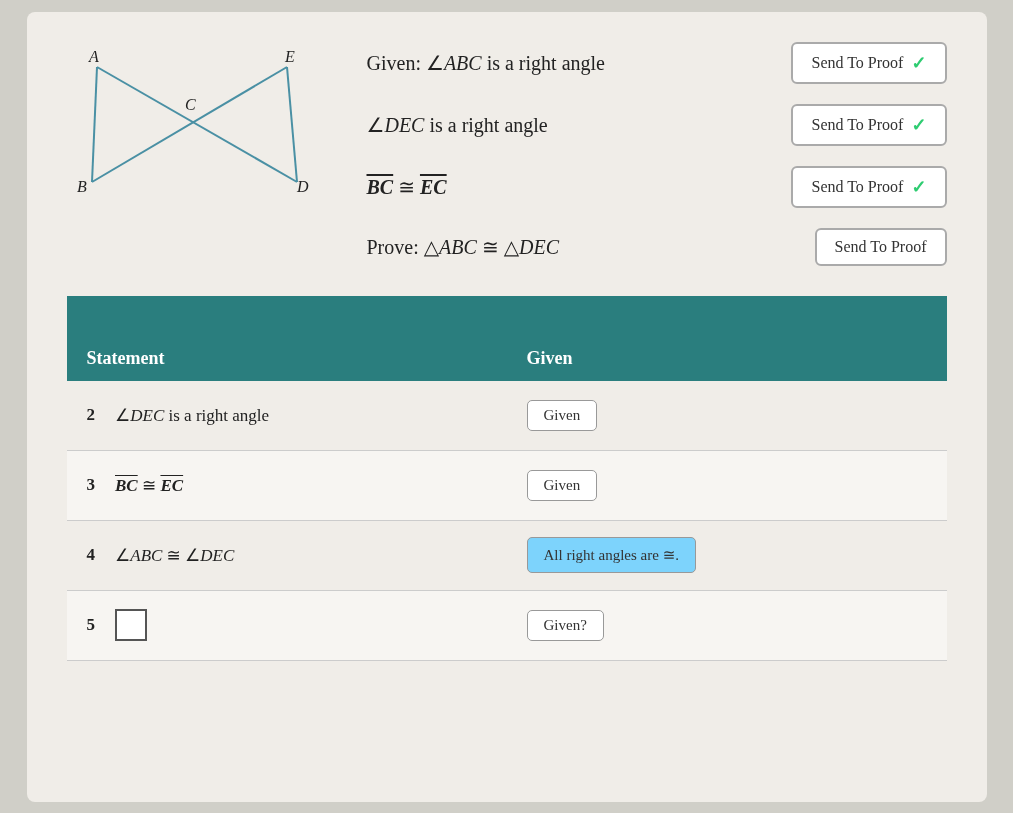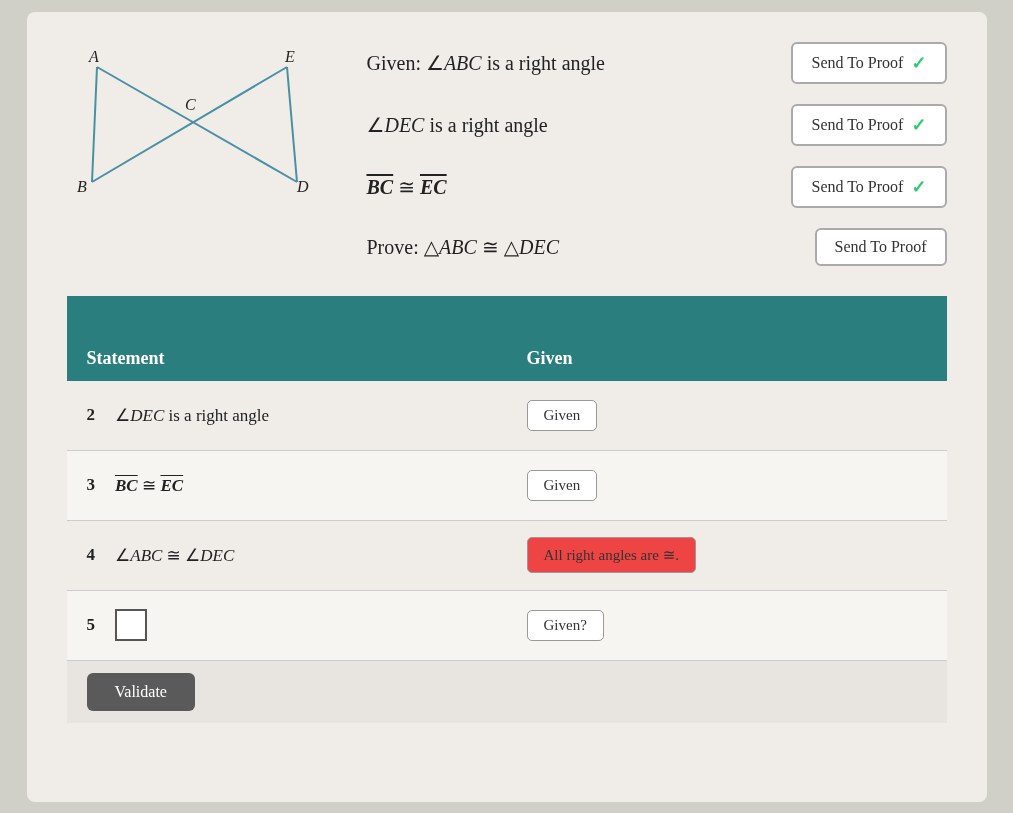--- a/index.html
+++ b/index.html
@@ -116,21 +116,21 @@
     .reason-box {
       background: white;
       border: 1.5px solid #999;
       border-radius: 5px;
       padding: 6px 16px;
       font-size: 15px;
       color: #333;
       display: inline-block;
     }
     .reason-box-large {
-      background: #ef4444;
+      background: #7dd3fc;
       border: 1.5px solid #999;
       border-radius: 5px;
       padding: 8px 16px;
       font-size: 15px;
       color: #333;
       display: inline-block;
     }
     .empty-box {
       width: 32px;
       height: 32px;
@@ -270,17 +270,14 @@
     <div class="proof-row">
       <div class="proof-cell">
         <span class="row-number">5</span>
         <span class="empty-box"></span>
       </div>
       <div class="proof-cell">
         <span class="reason-box">Given?</span>
       </div>
     </div>
 
-    <div class="validate-row">
-      <button class="validate-btn">Validate</button>
-    </div>
   </div>
 </div>
 
 </body></html>

